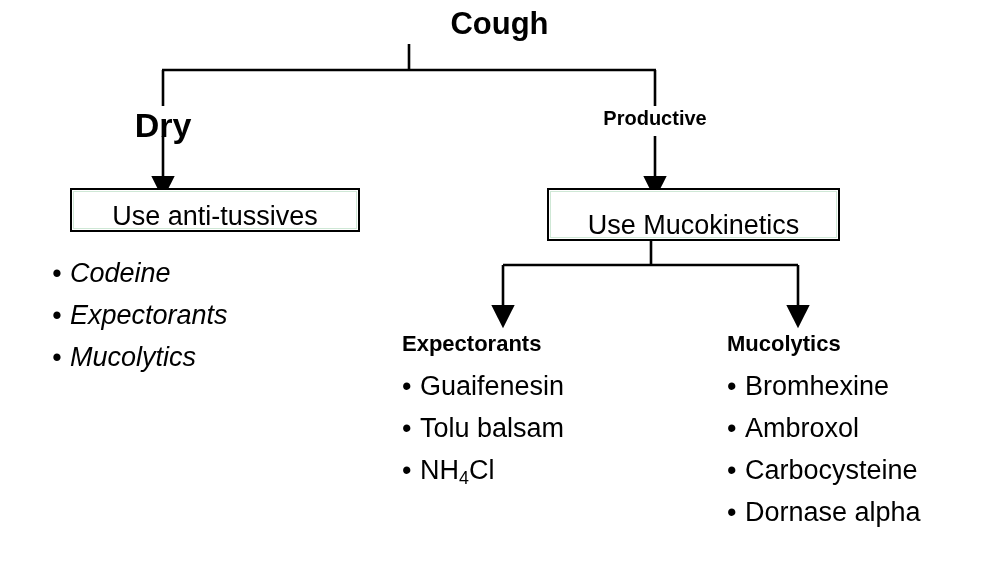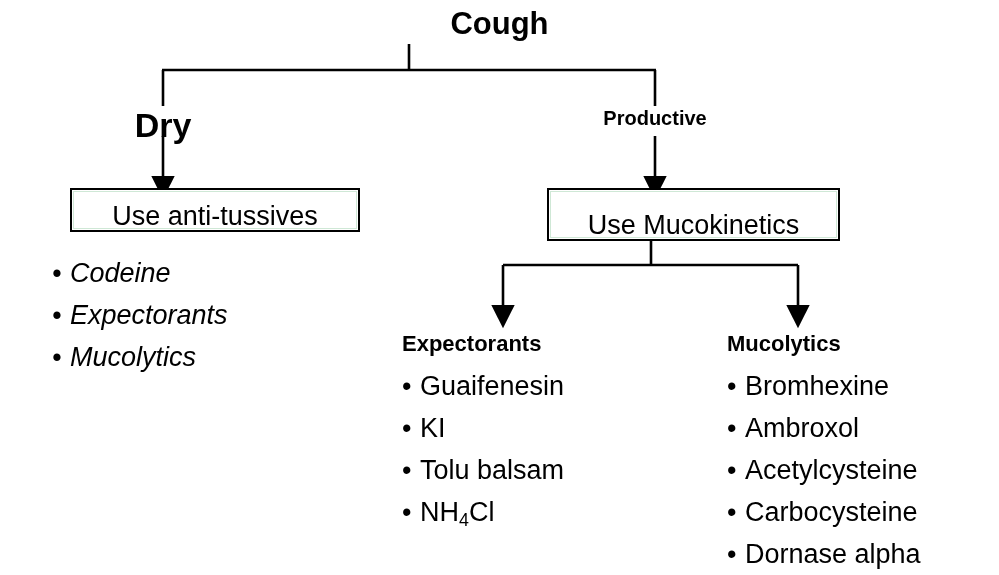--- a/index.html
+++ b/index.html
@@ -180,30 +180,28 @@
         <li><span class="bullet">•</span><span>Codeine</span></li>
         <li><span class="bullet">•</span><span>Expectorants</span></li>
         <li><span class="bullet">•</span><span>Mucolytics</span></li>
       </ul>
   </div>
 
   <div class="drug-group" id="group-expectorants">
     <div class="group-heading">Expectorants</div>
     <ul class="drug-list">
         <li><span class="bullet">•</span><span>Guaifenesin</span></li>
-        <li><span class="bullet">•</span><span>KI</span></li>
         <li><span class="bullet">•</span><span>Tolu balsam</span></li>
         <li><span class="bullet">•</span><span>NH<sub>4</sub>Cl</span></li>
       </ul>
   </div>
 
   <div class="drug-group" id="group-mucolytics">
     <div class="group-heading">Mucolytics</div>
     <ul class="drug-list">
         <li><span class="bullet">•</span><span>Bromhexine</span></li>
         <li><span class="bullet">•</span><span>Ambroxol</span></li>
-        <li><span class="bullet">•</span><span>Acetylcysteine</span></li>
         <li><span class="bullet">•</span><span>Carbocysteine</span></li>
         <li><span class="bullet">•</span><span>Dornase alpha</span></li>
       </ul>
   </div>
 
 </div>
 
 </body></html>

